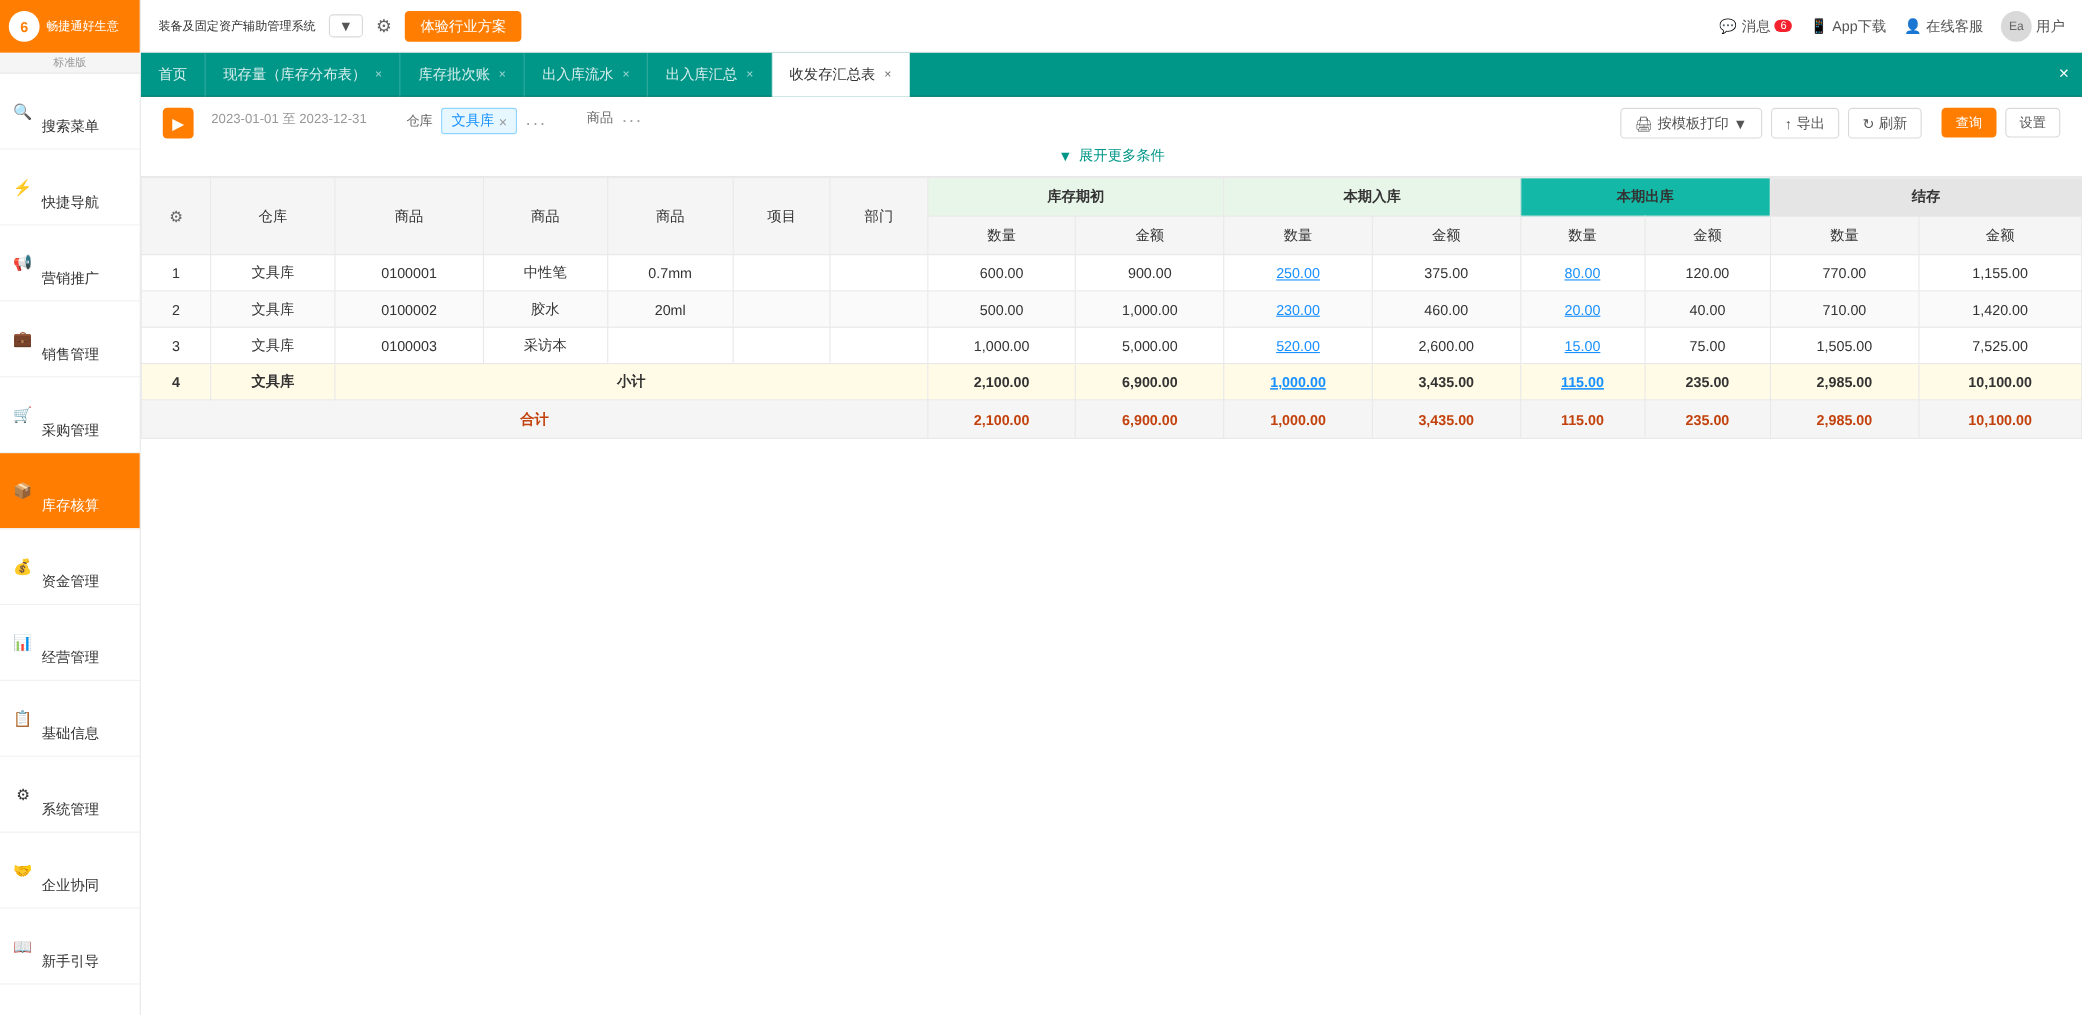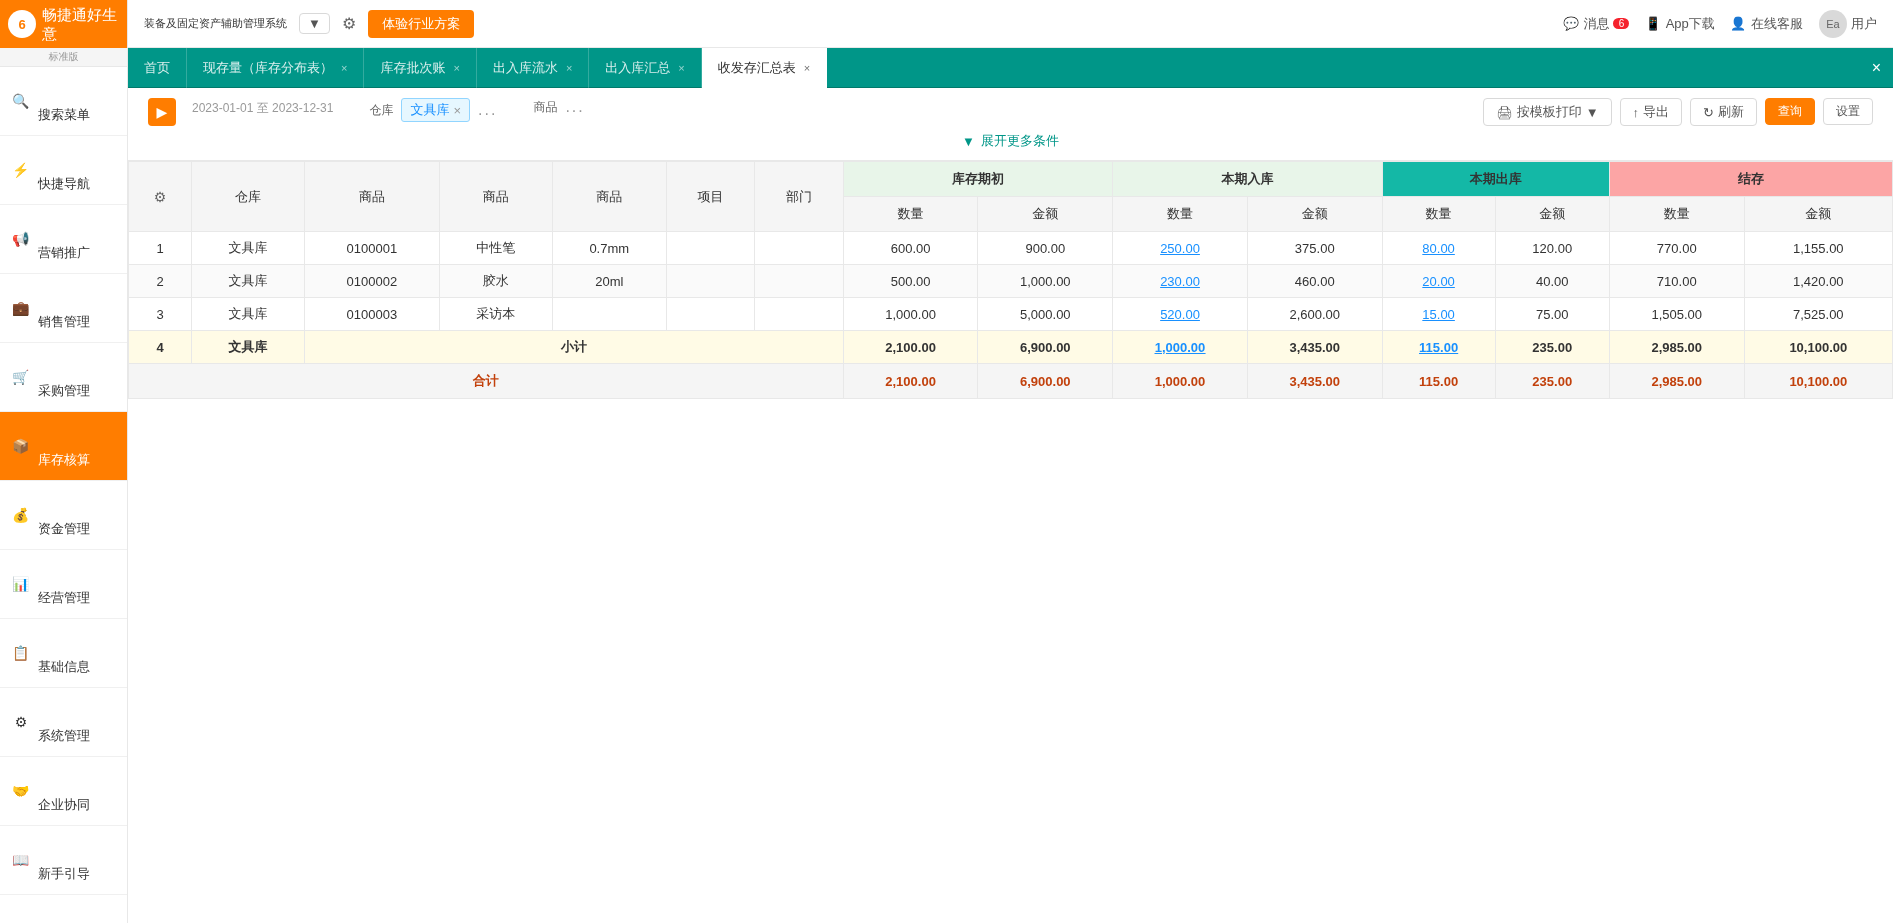--- a/index.html
+++ b/index.html
@@ -2,21 +2,21 @@
 <html><head>
   <meta charset="utf-8">
   <style>
     * { box-sizing: border-box; margin: 0; padding: 0; font-family: 'Microsoft YaHei', Arial, sans-serif; font-size: 13px; }
     body { background: #f5f5f5; display: flex; height: 923px; overflow: hidden; }
 
     
     .sidebar { width: 128px; background: #fff; display: flex; flex-direction: column; border-right: 1px solid #e8e8e8; flex-shrink: 0; }
     .sidebar-header { background: #ff7d00; color: #fff; padding: 10px 8px; display: flex; align-items: center; gap: 6px; height: 48px; }
     .sidebar-header .logo-icon { width: 28px; height: 28px; background: #fff; border-radius: 50%; display: flex; align-items: center; justify-content: center; color: #ff7d00; font-weight: bold; font-size: 14px; flex-shrink: 0; }
-    .sidebar-header .app-name { font-size: 15px; color: #fff; line-height: 1.3; }
+    .sidebar-header .app-name { font-size: 11px; color: #fff; line-height: 1.3; }
     .sidebar-badge { background: #f5f5f5; padding: 2px 6px; font-size: 10px; color: #999; text-align: center; border-bottom: 1px solid #e8e8e8; }
     .sidebar-item { display: flex; align-items: center; gap: 8px; padding: 11px 12px; cursor: pointer; color: #333; border-bottom: 1px solid #f0f0f0; }
     .sidebar-item.active { background: #ff7d00; color: #fff; }
     .sidebar-item .si-icon { font-size: 14px; width: 18px; text-align: center; }
     .sidebar-item .si-label { font-size: 13px; margin-top: 28px; }
 
     
     .main { flex: 1; display: flex; flex-direction: column; overflow: hidden; }
 
     
@@ -54,21 +54,21 @@
     thead tr th { background: #f5f5f5; border: 1px solid #e8e8e8; padding: 8px 10px; text-align: center; color: #333; font-weight: normal; white-space: nowrap; }
     tbody tr td { border: 1px solid #e8e8e8; padding: 7px 10px; text-align: center; color: #333; white-space: nowrap; }
     tbody tr:nth-child(even) { background: #fafafa; }
     tbody tr.subtotal td { background: #fffbe6; font-weight: bold; }
     .link-text { color: #1890ff; text-decoration: underline; cursor: pointer; }
     tfoot tr td { background: #f5f5f5; border: 1px solid #e8e8e8; padding: 8px 10px; text-align: center; font-weight: bold; color: #c2410c; white-space: nowrap; }
 
     
     .content-area { flex: 1; display: flex; flex-direction: column; overflow: hidden; }
     .page-action-btn { padding: 4px 12px; border: 1px solid #d9d9d9; border-radius: 4px; font-size: 12px; color: #555; cursor: pointer; background: #fff; display: flex; align-items: center; gap: 4px; }
-    .page-action-btn.orange-btn { background: #ff7d00; color: #fff; border-color: #ff7d00; }
+    .page-action-btn.orange-btn { background: #ff7d00; color: #fff; border-color: #ff7d00; margin-left: 10px; }
 
     
     .table-settings-icon { font-size: 14px; color: #666; cursor: pointer; }
 
     .filter-section { background: #fff; padding: 10px 20px; border-bottom: 1px solid #e8e8e8; }
     .filter-line1 { display: flex; align-items: flex-start; gap: 16px; }
     .filter-line2 { display: flex; align-items: center; justify-content: center; gap: 6px; color: #009688; font-size: 12px; cursor: pointer; padding: 6px 0 0; }
   </style>
 </head>
 <body>
@@ -249,21 +249,21 @@
             </th>
             <th rowspan="2">仓库</th>
             <th rowspan="2">商品</th>
             <th rowspan="2">商品</th>
             <th rowspan="2">商品</th>
             <th rowspan="2">项目</th>
             <th rowspan="2">部门</th>
             <th colspan="2" style="background:#e8f5e9; font-weight:bold;">库存期初</th>
             <th colspan="2" style="background:#e8f5e9; font-weight:bold;">本期入库</th>
             <th colspan="2" style="background:#14b8a6; font-weight:bold;">本期出库</th>
-            <th colspan="2" style="background:#fca5a5; font-weight:bold;">结存</th>
+            <th colspan="2" style="background:#e5e5e5; font-weight:bold;">结存</th>
           </tr>
           <tr>
             <th>数量</th>
             <th>金额</th>
             <th>数量</th>
             <th>金额</th>
             <th>数量</th>
             <th>金额</th>
             <th>数量</th>
             <th>金额</th>

